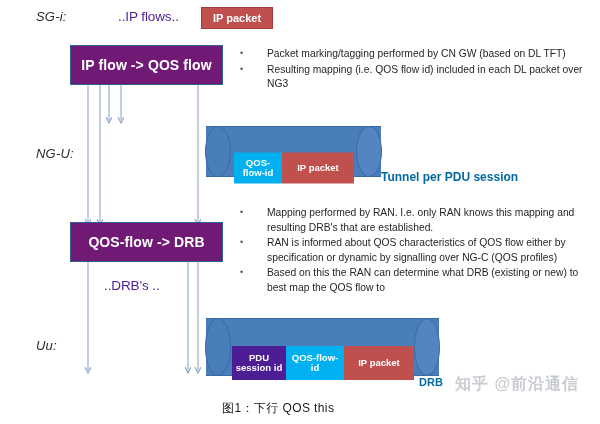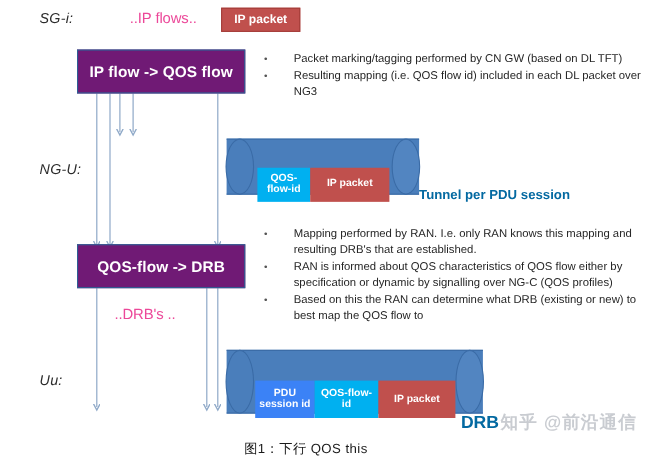--- a/index.html
+++ b/index.html
@@ -22,21 +22,21 @@
     font-style:italic;
     font-size:13px;
     color:#2b2b2b;
     letter-spacing:.2px;
     white-space:nowrap;
   }
 
   
   .flow-text{
     font-size:13.5px;
-    color:#ec4899;
+    color:#4c1d95;
     white-space:nowrap;
     letter-spacing:-.1px;
   }
 
   
   .map-box{
     background:#701a75;
     border:1px solid #2d5f95;
     box-sizing:border-box;
     display:flex;
@@ -84,32 +84,32 @@
   .seg{
     display:flex;align-items:center;justify-content:center;
     text-align:center;
     color:#ffffff;
     font-size:9.5px;
     font-weight:bold;
     line-height:1.08;
     box-sizing:border-box;
     padding:1px 2px;
   }
-  .seg.green{background:#3b82f6;}
+  .seg.green{background:#4c1d95;}
   .seg.cyan{background:#00b0f0;}
   .seg.red{background:#c0504d;}
 
   
   .cyl-caption{
     font-weight:bold;
     font-size:12px;
     color:#0369a1;
     white-space:nowrap;
   }
-  .cyl-caption.small{font-size:16px;}
+  .cyl-caption.small{font-size:11px;}
 
   
   .notes{
     font-size:10.3px;
     line-height:1.42;
     color:#262626;
   }
   .notes .row{
     display:flex;
     align-items:flex-start;

